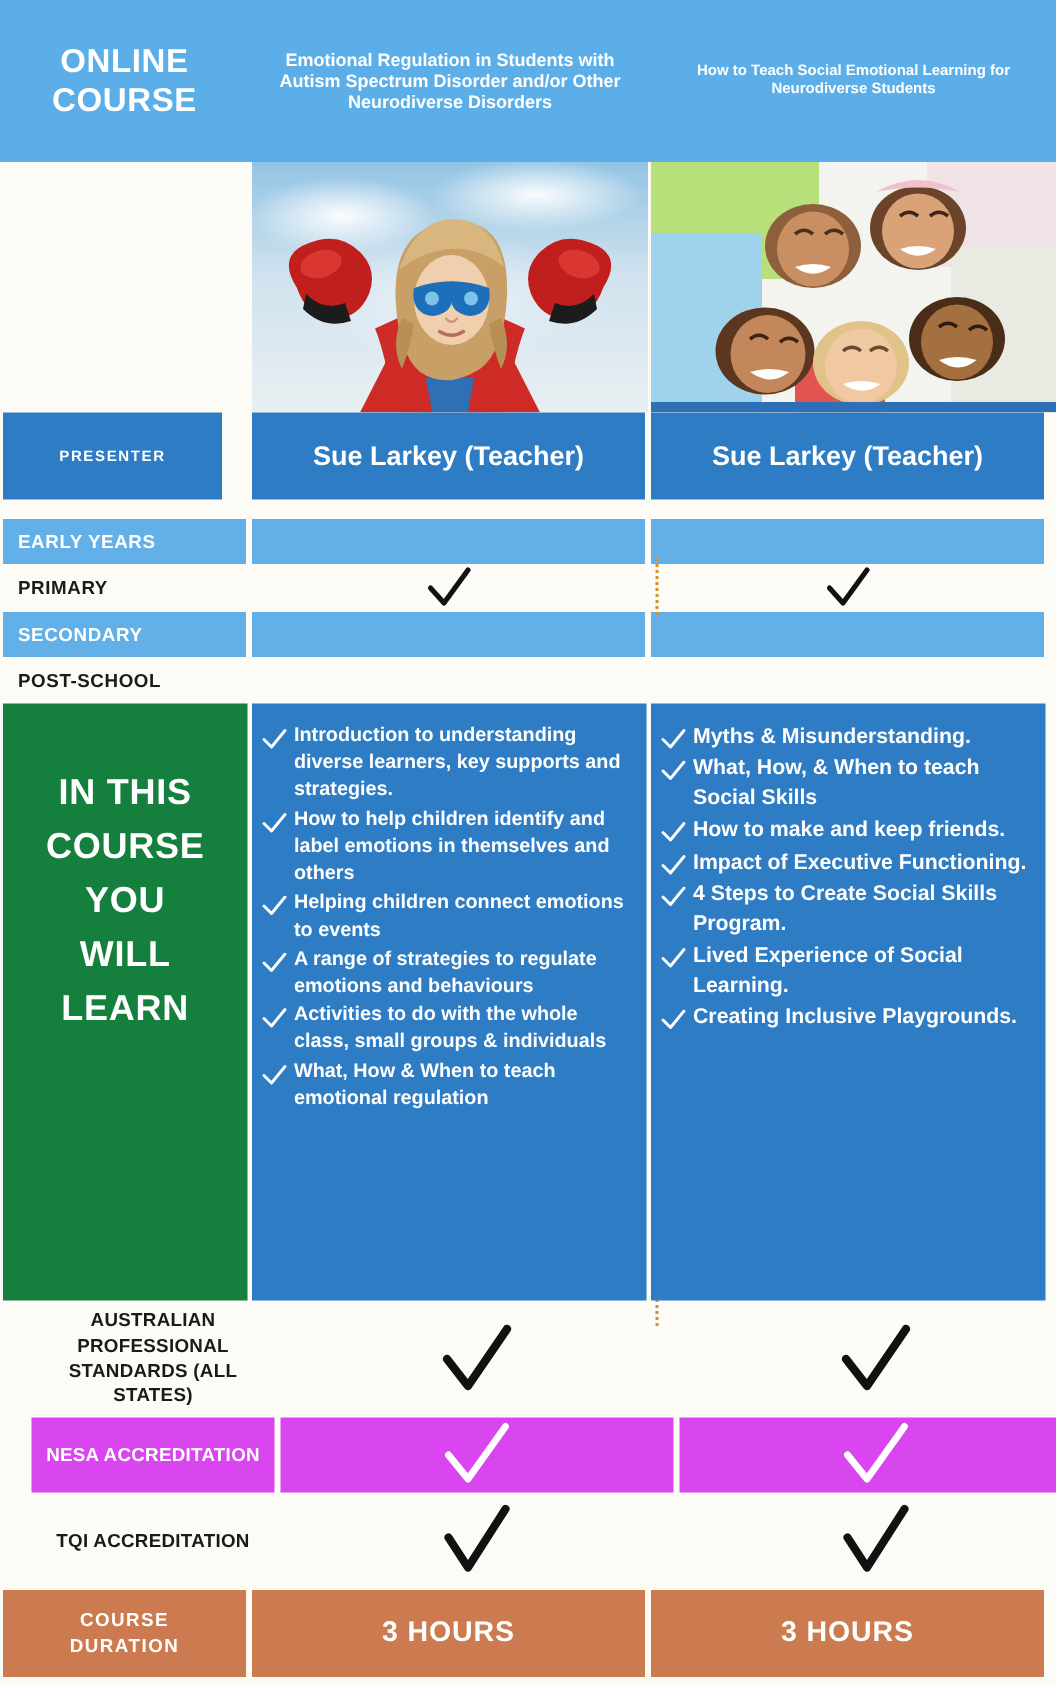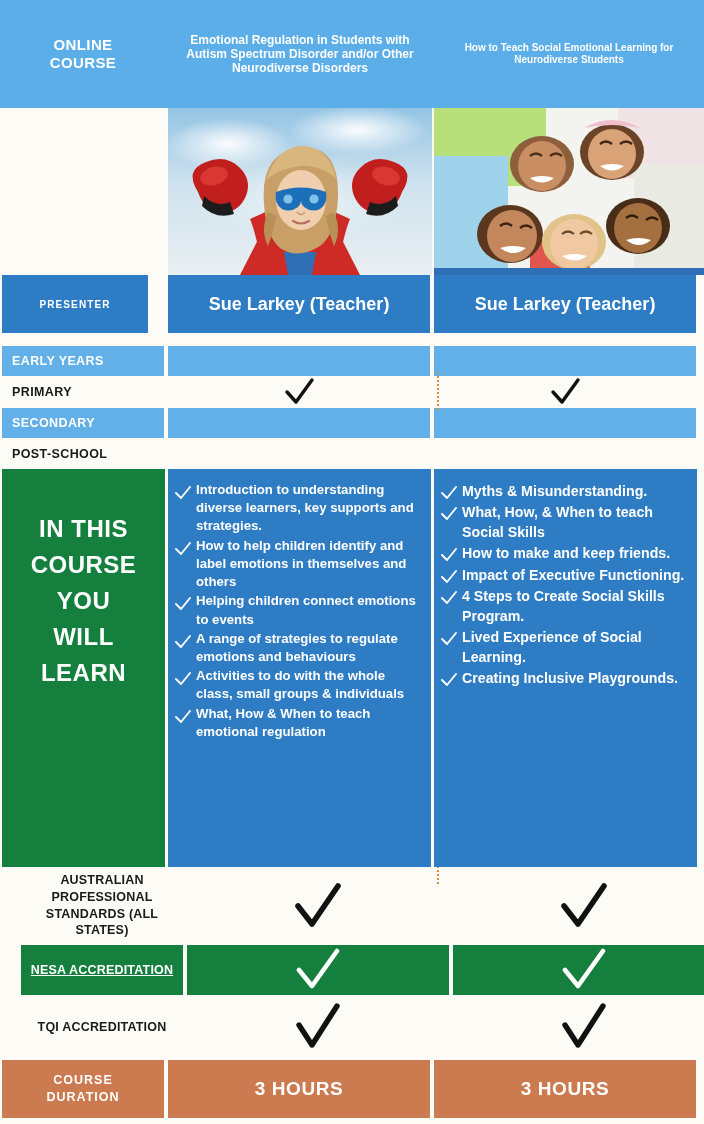--- a/index.html
+++ b/index.html
@@ -19,21 +19,21 @@
   .header-band{
     left:0; top:0; width:704px; height:108px;
     background:#5BAEE8;
   }
   .hdr-col{
     position:absolute; top:0; height:108px;
     display:flex; align-items:center; justify-content:center;
     text-align:center; color:#FFFFFF; font-weight:bold;
     padding:0 6px; line-height:1.18;
   }
-  .hdr-online{ left:0; width:166px; font-size:15px; letter-spacing:.4px; }
+  .hdr-online{ left:0; width:166px; font-size:22px; letter-spacing:.4px; }
   .hdr-c1{ left:168px; width:264px; font-size:12px; }
   .hdr-c2{ left:434px; width:270px; font-size:10px; }
 
   
   .photo-row{ left:0; top:108px; width:704px; height:167px; }
   .photo-blank{ position:absolute; left:0; top:0; width:166px; height:167px; background:#FDFBF5; }
   .photo{ position:absolute; top:0; height:167px; overflow:hidden; }
   .photo.p1{ left:168px; width:264px; }
   .photo.p2{ left:434px; width:270px; }
   .photo svg{ display:block; width:100%; height:100%; }
@@ -98,21 +98,21 @@
     color:#FFFFFF; font-weight:bold; margin-bottom:1px;
   }
   .learn-col.lc1 .learn-item{ font-size:13.2px; line-height:1.38; }
   .learn-col.lc2 .learn-item{ font-size:14.2px; line-height:1.42; }
   .li-tick{ flex:0 0 22px; padding-top:5px; }
   .li-text{ flex:1 1 auto; }
 
   
   .acc-row{ position:absolute; left:0; width:704px;margin-left:19px; }
   .acc-band{ position:absolute; top:0; }
-  .acc-band.shade{ background:#15803d;text-decoration:underline; }
+  .acc-band.shade{ background:#d946ef; }
   .acc-lab{
     position:absolute; left:2px; top:0; width:162px;
     display:flex; align-items:center; justify-content:center;
     text-align:center; font-size:12.5px; font-weight:bold;
     line-height:1.35; letter-spacing:.2px; padding:0 6px;
   }
   .acc-lab.on-blue{ color:#FFFFFF; }
   .acc-lab.on-cream{ color:#1A1A1A; }
   .acc-b1{ left:168px; width:262px; }
   .acc-b2{ left:434px; width:262px; }

